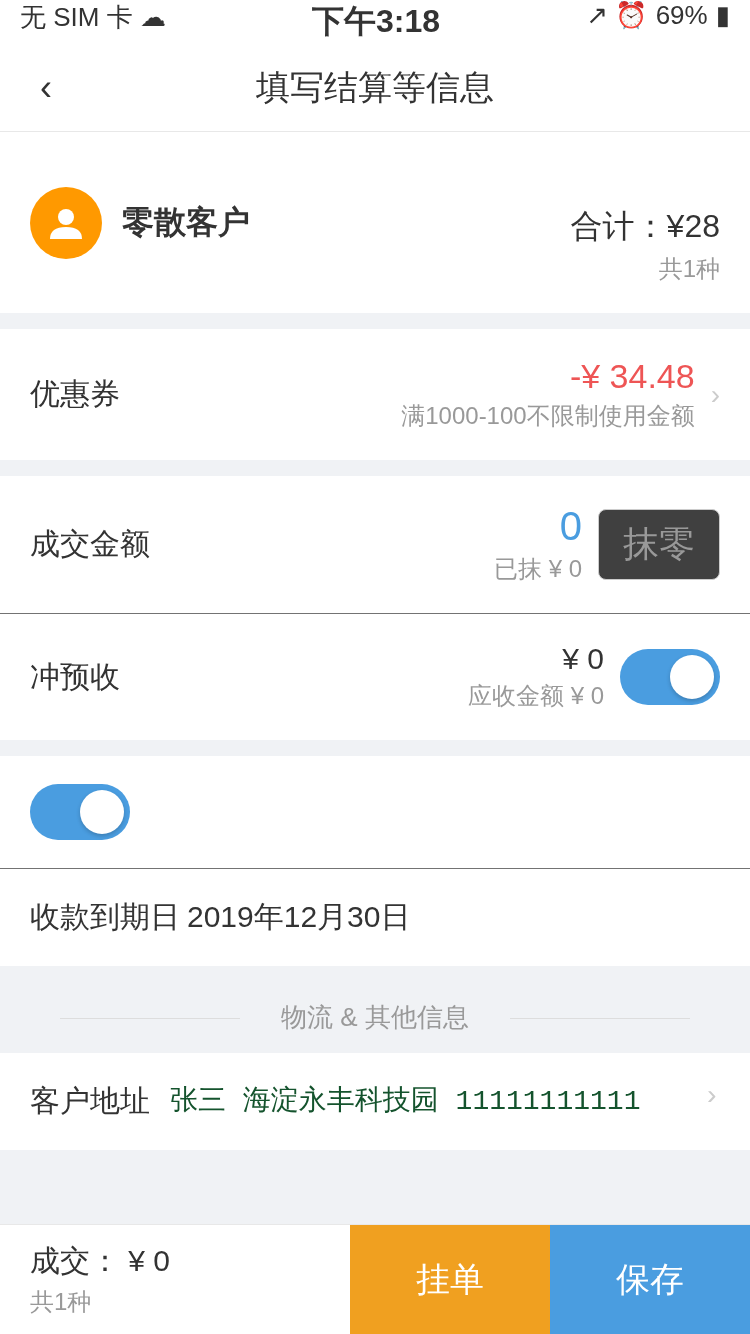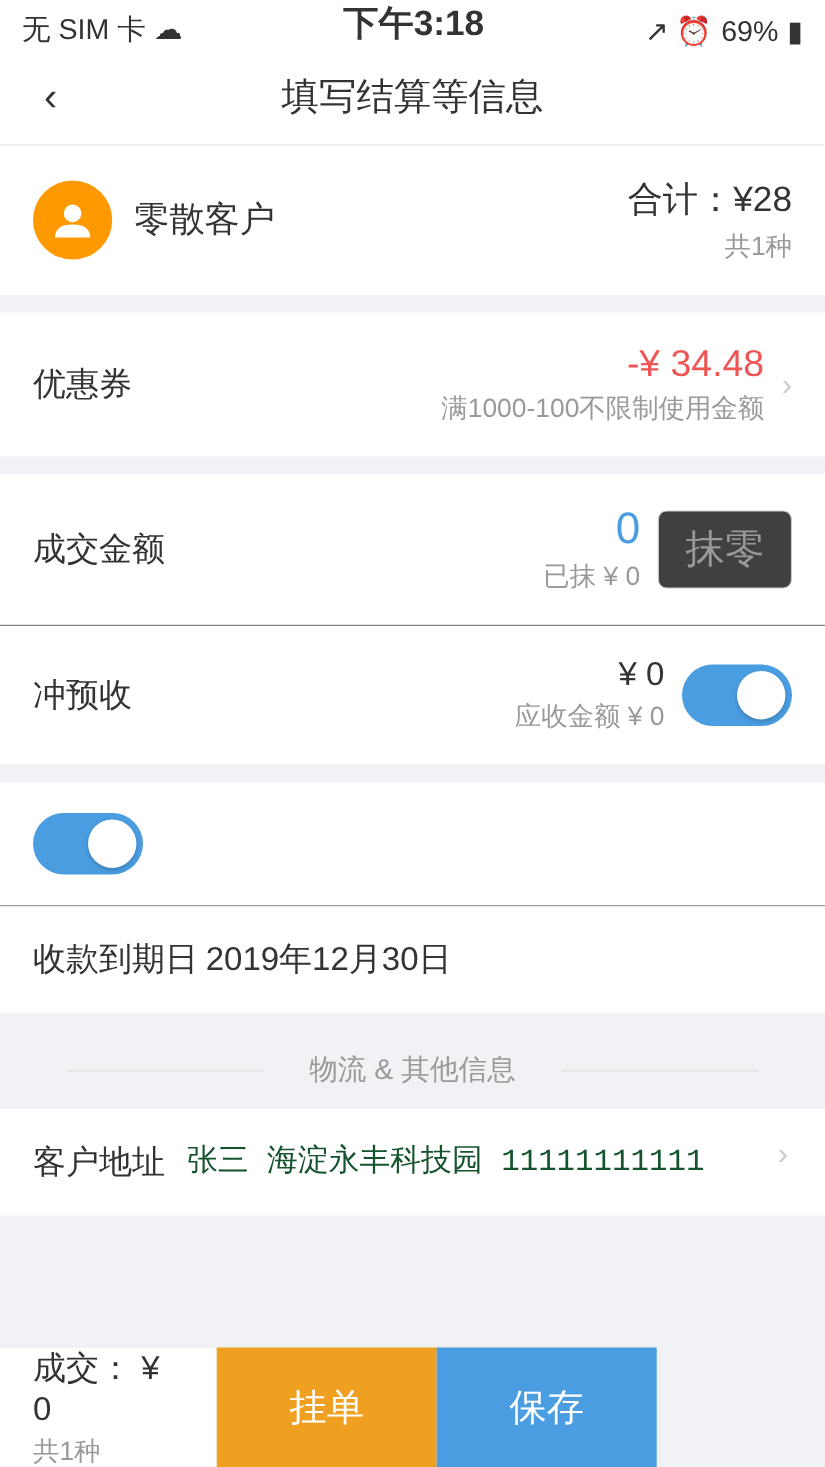--- a/index.html
+++ b/index.html
@@ -11,21 +11,21 @@
       background: #f0f2f5;
       display: flex;
       flex-direction: column;
     }
 
     
     .status-bar {
       background: #fff;
       height: 44px;
       display: flex;
-      align-items: flex-end;
+      align-items: flex-start;
       justify-content: space-between;
       padding: 0 20px;
       font-size: 28px;
       font-weight: 500;
     }
     .status-left { font-size: 26px; color: #333; }
     .status-center { font-size: 32px; font-weight: 600; color: #333; }
     .status-right { display: flex; align-items: center; gap: 8px; font-size: 26px; color: #333; }
 
     
@@ -79,24 +79,25 @@
       height: 72px;
       border-radius: 50%;
       background: #f90;
       display: flex;
       align-items: center;
       justify-content: center;
     }
     .customer-name {
       font-size: 32px;
       color: #333;
-      font-weight: 400;
+      font-weight: 700;
     }
     .customer-right {
       text-align: right;
+      margin-top: 45px;
     }
     .customer-total {
       font-size: 32px;
       color: #333;
       font-weight: 500;
     }
     .customer-count {
       font-size: 24px;
       color: #999;
       margin-top: 4px;
@@ -242,21 +243,21 @@
     .address-value {
       font-size: 28px;
       color: #14532d;
       flex: 1;
     }
 
     
     .bottom-bar {
       position: fixed;
       bottom: 0;
-      width: 597px;
+      width: 750px;
       height: 110px;
       background: #fff;
       display: flex;
       align-items: center;
       border-top: 1px solid #e8e8e8;
     }
     .bottom-info {
       flex: 1;
       padding: 0 30px;
     }

